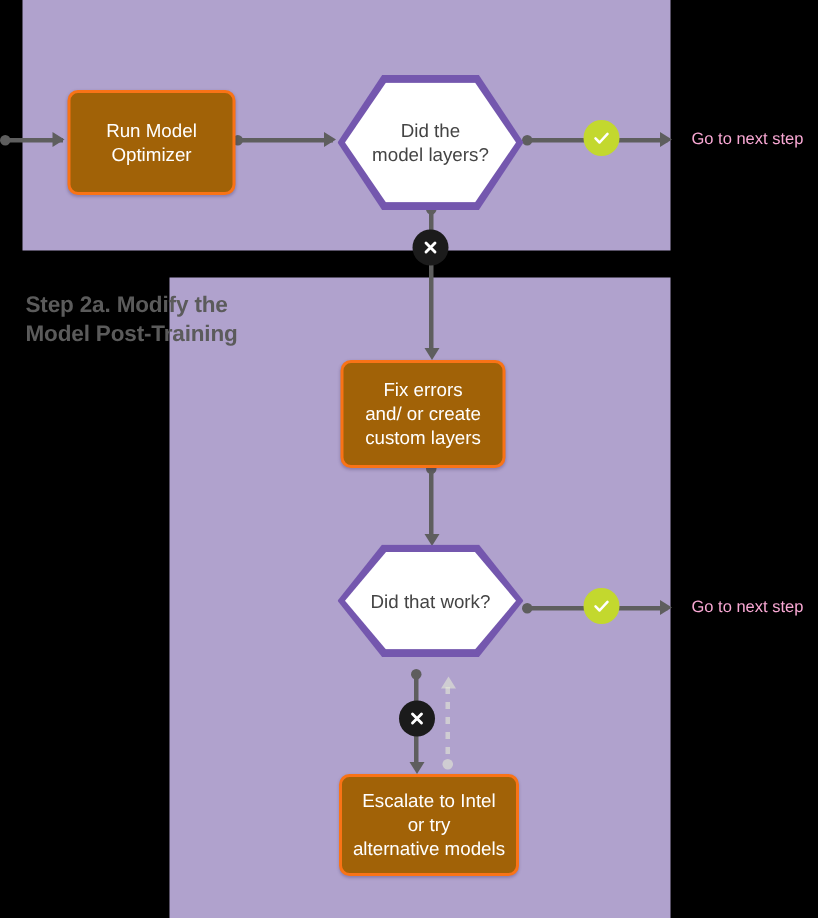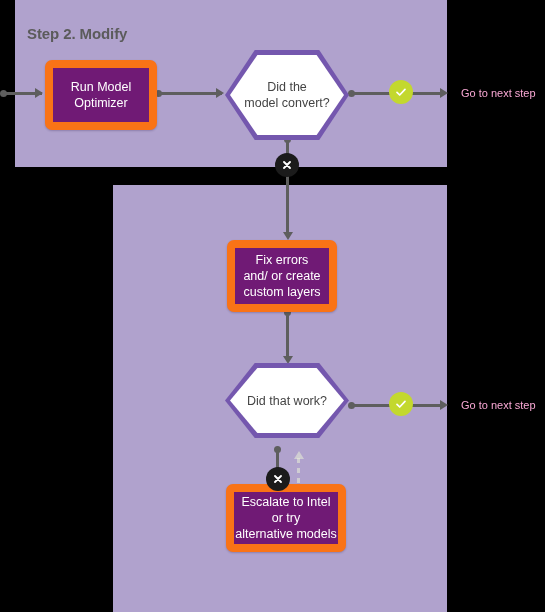--- a/index.html
+++ b/index.html
@@ -49,37 +49,37 @@
     line-height: 19px;
     letter-spacing: -0.1px;
     white-space: pre-line;
   }
   #title-step2 { left: 27px; top: 24px; }
   #title-step2a { left: 17px; top: 194px; }
 
   
   .proc {
     position: absolute;
-    background: #701a75;
-    border: 8px solid #f97316;
+    background: #a16207;
+    border: 2px solid #f97316;
     border-radius: 7px;
     box-sizing: border-box;
     color: #ffffff;
     font-size: 12.5px;
     line-height: 16px;
     text-align: center;
     display: flex;
     align-items: center;
     justify-content: center;
     white-space: pre-line;
     box-shadow: 0 1px 2px rgba(40,25,70,0.25);
   }
   #box-run-model-optimizer { left: 45px;  top: 60px;  width: 112px; height: 70px; }
   #box-fix-errors          { left: 227px; top: 240px; width: 110px; height: 72px; }
-  #box-escalate            { left: 226px; top: 484px; width: 120px; height: 68px; }
+  #box-escalate            { left: 226px; top: 516px; width: 120px; height: 68px; }
 
   
   .hex-wrap {
     position: absolute;
   }
   .hex-outer, .hex-inner {
     position: absolute;
     left: 0; top: 0;
     width: 100%; height: 100%;
     clip-path: polygon(24% 0%, 76% 0%, 100% 50%, 76% 100%, 24% 100%, 0% 50%);
@@ -221,39 +221,40 @@
   <div class="arrow-right" style="left:440px; top:400px;"></div>
 
   <div class="dot" style="left:274px; top:446px;"></div>
   <div class="conn-v" style="left:276px; top:449px; height:62px;"></div>
   <div class="arrow-down" style="left:273px; top:508px;"></div>
 
   <div class="dot-faint" style="left:295px; top:506px;"></div>
   <div class="conn-dashed" style="left:297px; top:458px; height:50px;"></div>
   <div class="arrow-up-faint" style="left:294px; top:451px;"></div>
 
-  <div class="panel-title" id="title-step2">Step 2. Modify</div>
-
+
+  <div class="panel-title" id="title-step2a">Step 2a. Modify the
+Model Post-Training</div>
 
   <div class="proc" id="box-run-model-optimizer">Run Model
 Optimizer</div>
 
   <div class="proc" id="box-fix-errors">Fix errors
 and/ or create
 custom layers</div>
 
   <div class="proc" id="box-escalate">Escalate to Intel
 or try
 alternative models</div>
 
   <div class="hex-wrap" id="hex-did-model-convert">
     <div class="hex-outer"></div>
     <div class="hex-inner"></div>
     <div class="hex-label">Did the
-model convert?</div>
+model layers?</div>
   </div>
 
   <div class="hex-wrap" id="hex-did-that-work">
     <div class="hex-outer"></div>
     <div class="hex-inner"></div>
     <div class="hex-label">Did that work?</div>
   </div>
 
   <div class="badge badge-yes" style="left:389px; top:80px;">
     <svg width="14" height="14" viewBox="0 0 14 14" aria-hidden="true">

